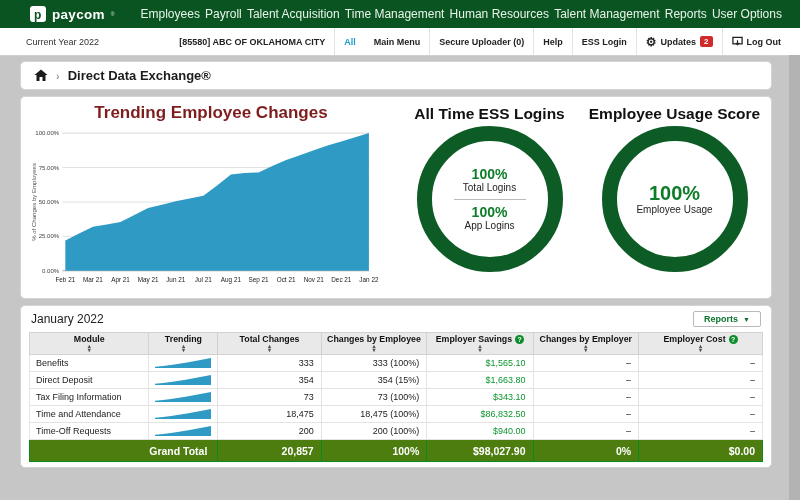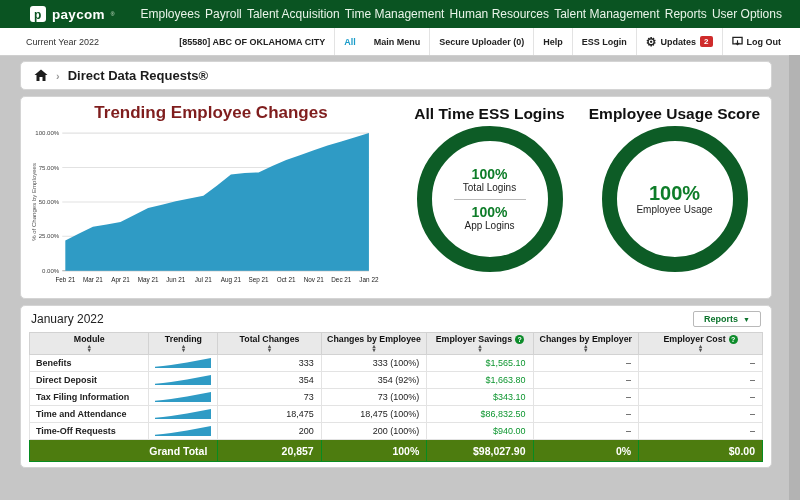--- a/index.html
+++ b/index.html
@@ -42,21 +42,21 @@
   .period{font-size:12px;color:#222;}
   .reports-btn{font-size:9px;color:#0c742c;background:#fff;border:1px solid #b9b9b9;border-radius:2px;
     padding:2px 10px;font-weight:bold;cursor:pointer;display:flex;gap:5px;align-items:center;}
   table{width:100%;border-collapse:collapse;table-layout:fixed;}
   th{background:#e9e9e9;border:1px solid #d2d2d2;padding:1px 2px 2px;font-size:8.8px;color:#111;
     text-align:center;font-weight:bold;cursor:pointer;}
   .sorter{display:block;font-size:6px;line-height:3.6px;color:#555;padding-top:1px;}
   .info{display:inline-block;width:9px;height:9px;border-radius:50%;background:#0d8c2b;color:#fff;
     font-size:7px;line-height:9px;text-align:center;margin-left:3px;font-weight:bold;}
   td{border:1px solid #e3e3e3;padding:1px 7px;height:14px;font-size:9px;color:#222;}
-  td.module{font-weight:bold;padding-left:6px;margin-top:43px;}
+  td.module{font-weight:normal;padding-left:6px;margin-top:43px;}
   td.trend{padding:0 6px;}
   td.num{text-align:right;}
   td.money{color:#0e9630;}
   tfoot td{background:#4d7c0f;color:#fff;border:1px solid #078b20;font-size:10.5px;height:19px;font-weight:bold;}
   td.gt-label{text-align:right;padding-right:10px;}
   .scroll-strip{position:fixed;right:0;top:55px;width:11px;height:445px;background:#b3b3b3;}
 </style>
 </head>
 <body>
 
@@ -103,21 +103,21 @@
     </span>
   </div>
 </div>
 
 <main>
   <section class="panel breadcrumb">
     <svg width="14" height="13" viewBox="0 0 14 13">
       <path d="M7 0.5 L13.5 6 H11.5 V12 H8.5 V8 H5.5 V12 H2.5 V6 H0.5 Z" fill="#1c1c1c"></path>
     </svg>
     <span class="crumb-chev">›</span>
-    <span class="page-title">Direct Data Requests®</span>
+    <span class="page-title">Direct Data Exchange®</span>
   </section>
 
   <section class="panel charts">
     <div class="chart-block">
       <h2>Trending Employee Changes</h2>
       <svg class="trend-svg" viewBox="0 0 356 166">
           <line x1="35" y1="146" x2="338" y2="146" stroke="#aaaaaa" stroke-width="1"></line>
           <text x="32" y="148" text-anchor="end" font-size="6" fill="#444">0.00%</text>
           <line x1="35" y1="112" x2="338" y2="112" stroke="#e2e2e2" stroke-width="1"></line>
           <text x="32" y="114" text-anchor="end" font-size="6" fill="#444">25.00%</text>
@@ -223,21 +223,21 @@
             <td class="num money">$1,565.10</td>
             <td class="num">–</td>
             <td class="num">–</td>
           </tr>
           <tr>
             <td class="module">Direct Deposit</td>
             <td class="trend"><svg width="56" height="13">
                 <polygon points="0.0,10.8 8.0,10.0 16.0,9.0 24.0,7.8 32.0,6.4 40.0,5.0 48.0,3.4 56.0,2.0 56,12 0,12" fill="#2f9bc5"></polygon>
               </svg></td>
             <td class="num">354</td>
-            <td class="num">354 (92%)</td>
+            <td class="num">354 (15%)</td>
             <td class="num money">$1,663.80</td>
             <td class="num">–</td>
             <td class="num">–</td>
           </tr>
           <tr>
             <td class="module">Tax Filing Information</td>
             <td class="trend"><svg width="56" height="13">
                 <polygon points="0.0,10.8 8.0,10.0 16.0,9.0 24.0,7.8 32.0,6.4 40.0,5.0 48.0,3.4 56.0,2.0 56,12 0,12" fill="#2f9bc5"></polygon>
               </svg></td>
             <td class="num">73</td>

